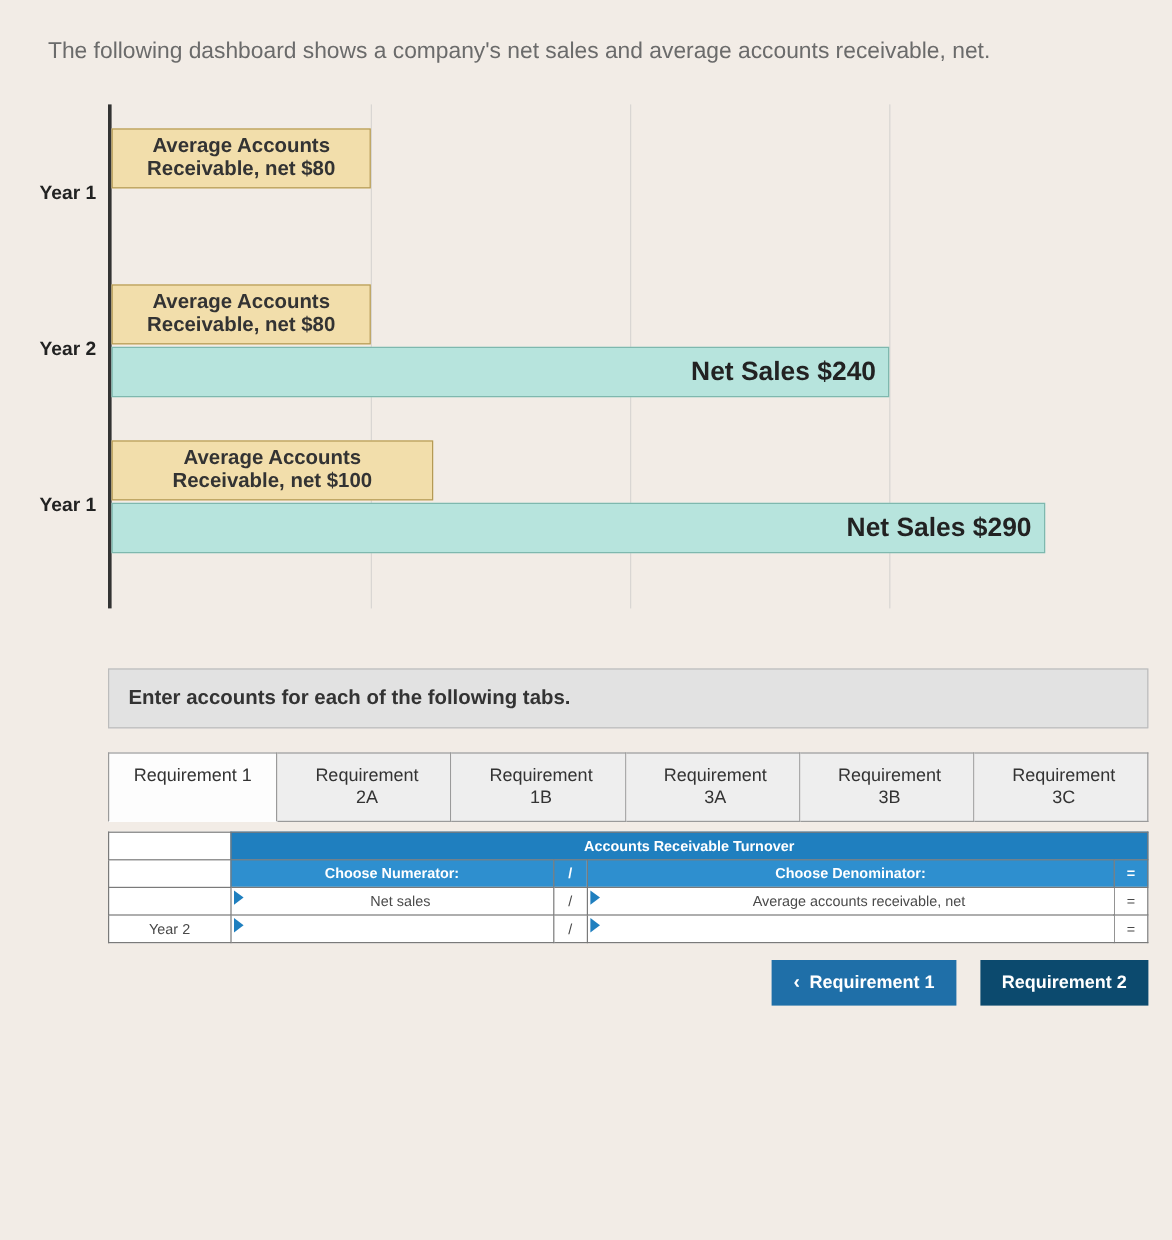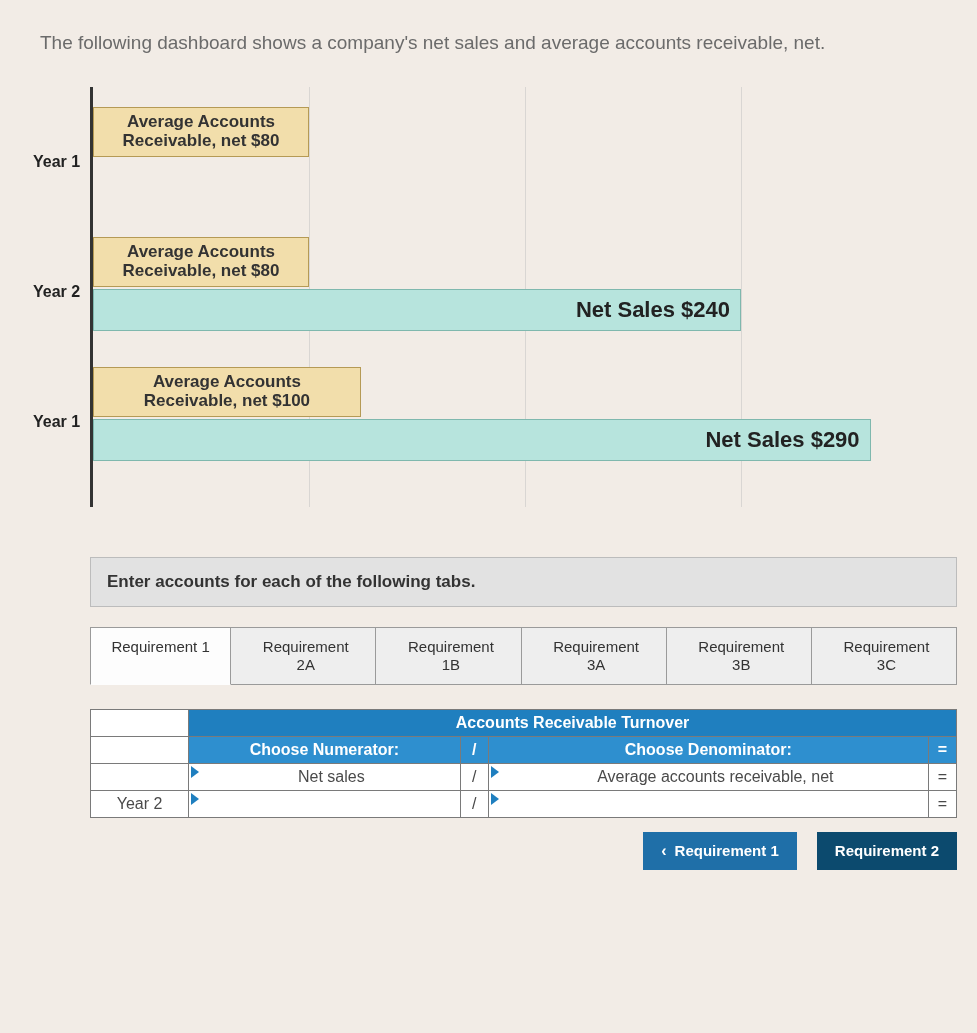--- a/index.html
+++ b/index.html
@@ -115,22 +115,22 @@
     border:1px solid #9a9a9a;
     border-top:none;
     background:#d6e8ef;
     padding:12px 14px;
     font-size:16px;
     color:#2a4a55;
   }
   table.calc {
     width:100%;
     border-collapse:collapse;
-    margin-top:24px;
-    font-size:16px;
+    margin-top:8px;
+    font-size:12px;
     background:#fff;
   }
   table.calc th, table.calc td {
     border:1px solid #7a7a7a;
     padding:4px 6px;
     text-align:center;
   }
   table.calc .title-row th {
     background:#1f7fbf;
     color:#fff;

